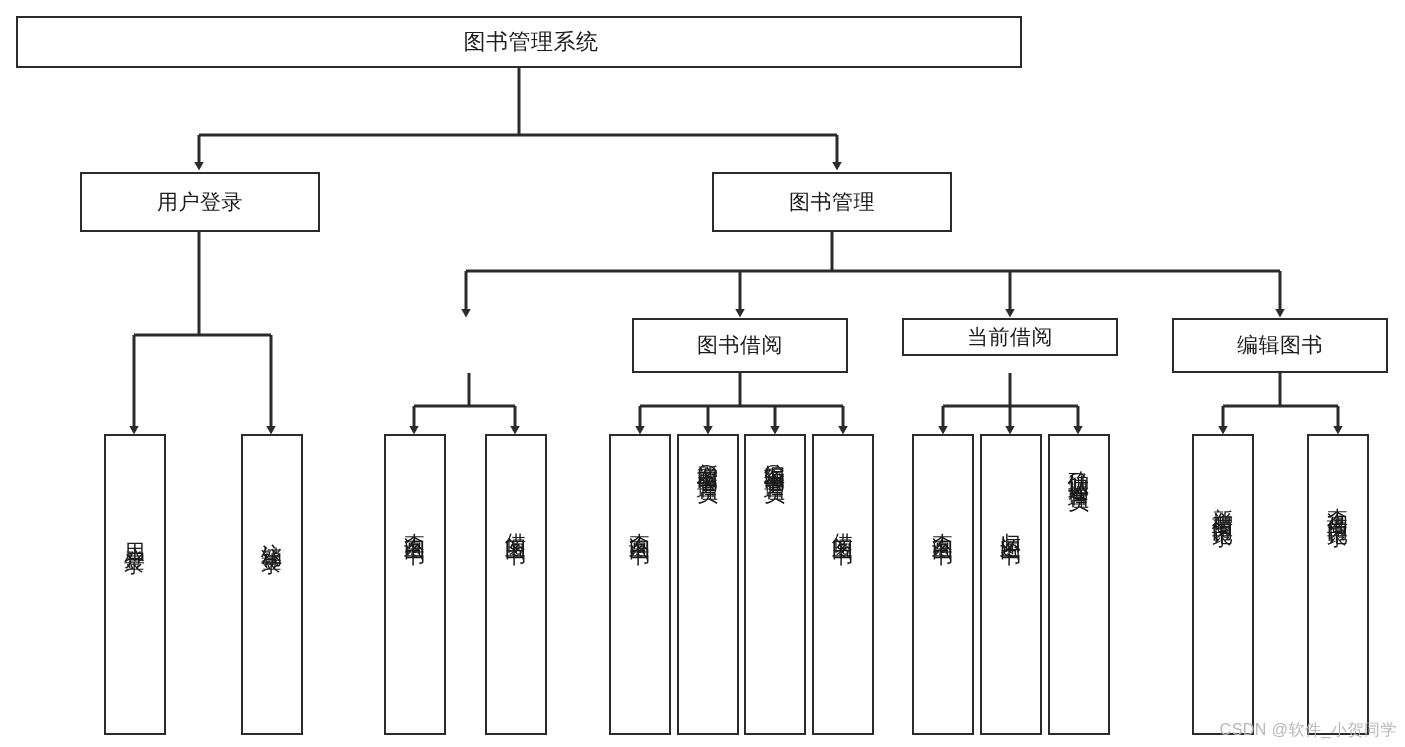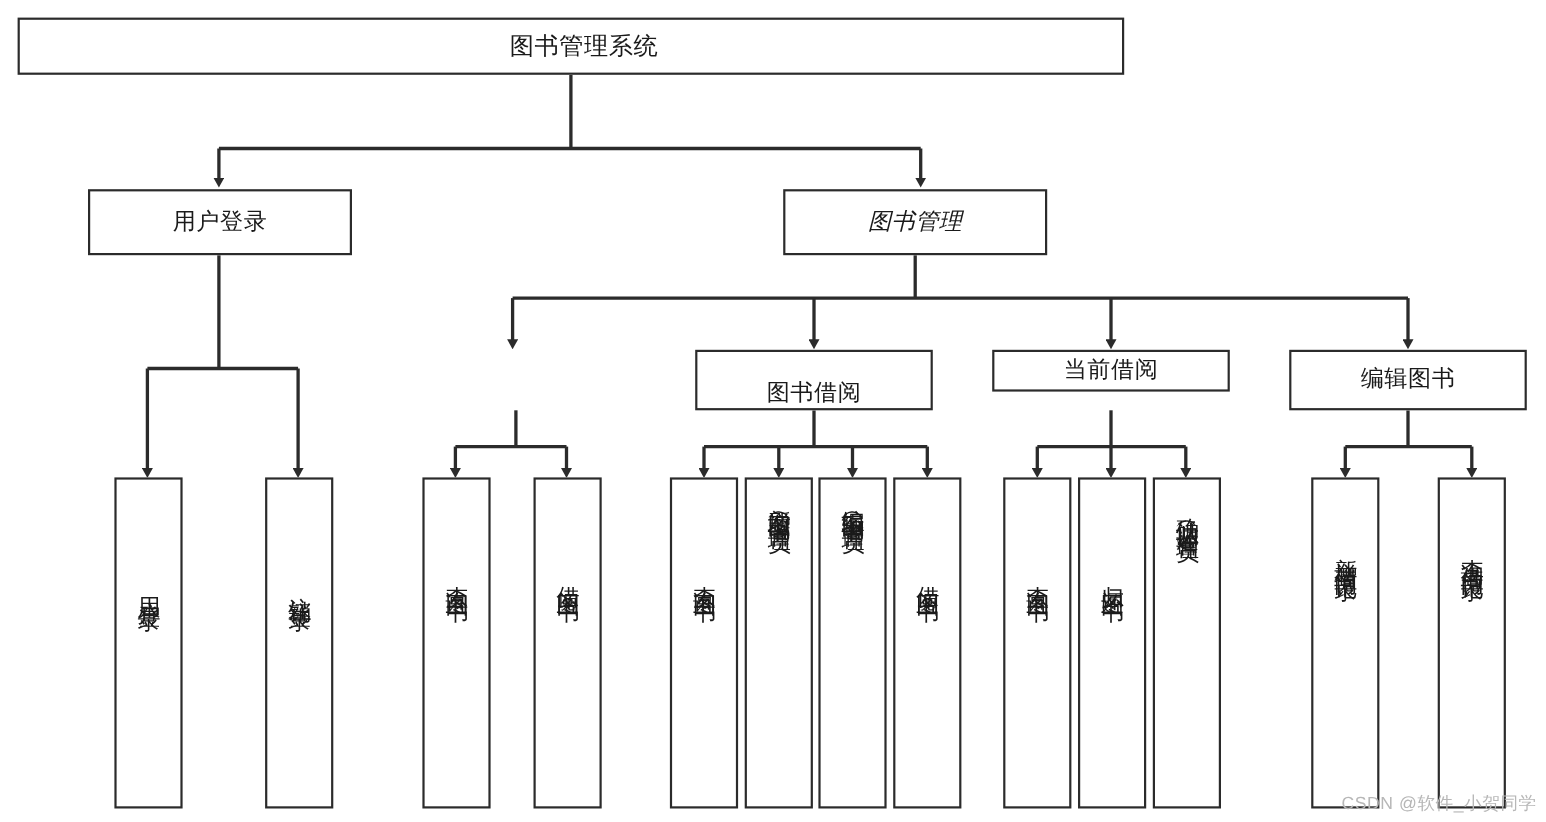--- a/index.html
+++ b/index.html
@@ -132,25 +132,25 @@
     </g>
   </svg>
 
   <div class="node h root" style="left:16px; top:16px; width:1006px; height:52px;padding-left:24px;">
     <span class="node-label">图书管理系统</span>
   </div>
 
   <div class="node h" style="left:80px; top:172px; width:240px; height:60px;">
     <span class="node-label">用户登录</span>
   </div>
-  <div class="node h" style="left:712px; top:172px; width:240px; height:60px;font-style:italic;">
+  <div class="node h" style="left:712px; top:172px; width:240px; height:60px;">
     <span class="node-label">图书管理</span>
   </div>
 
-  <div class="node h" style="left:632px; top:318px; width:216px; height:55px;align-items:flex-end;">
+  <div class="node h" style="left:632px; top:318px; width:216px; height:55px;">
     <span class="node-label">图书借阅</span>
   </div>
   <div class="node h" style="left:902px; top:318px; width:216px; height:38px;">
     <span class="node-label">当前借阅</span>
   </div>
   <div class="node h" style="left:1172px; top:318px; width:216px; height:55px;">
     <span class="node-label">编辑图书</span>
   </div>
 
   <div class="node v" style="left:104px; top:434px; width:62px; height:301px; padding-top:90px;">

